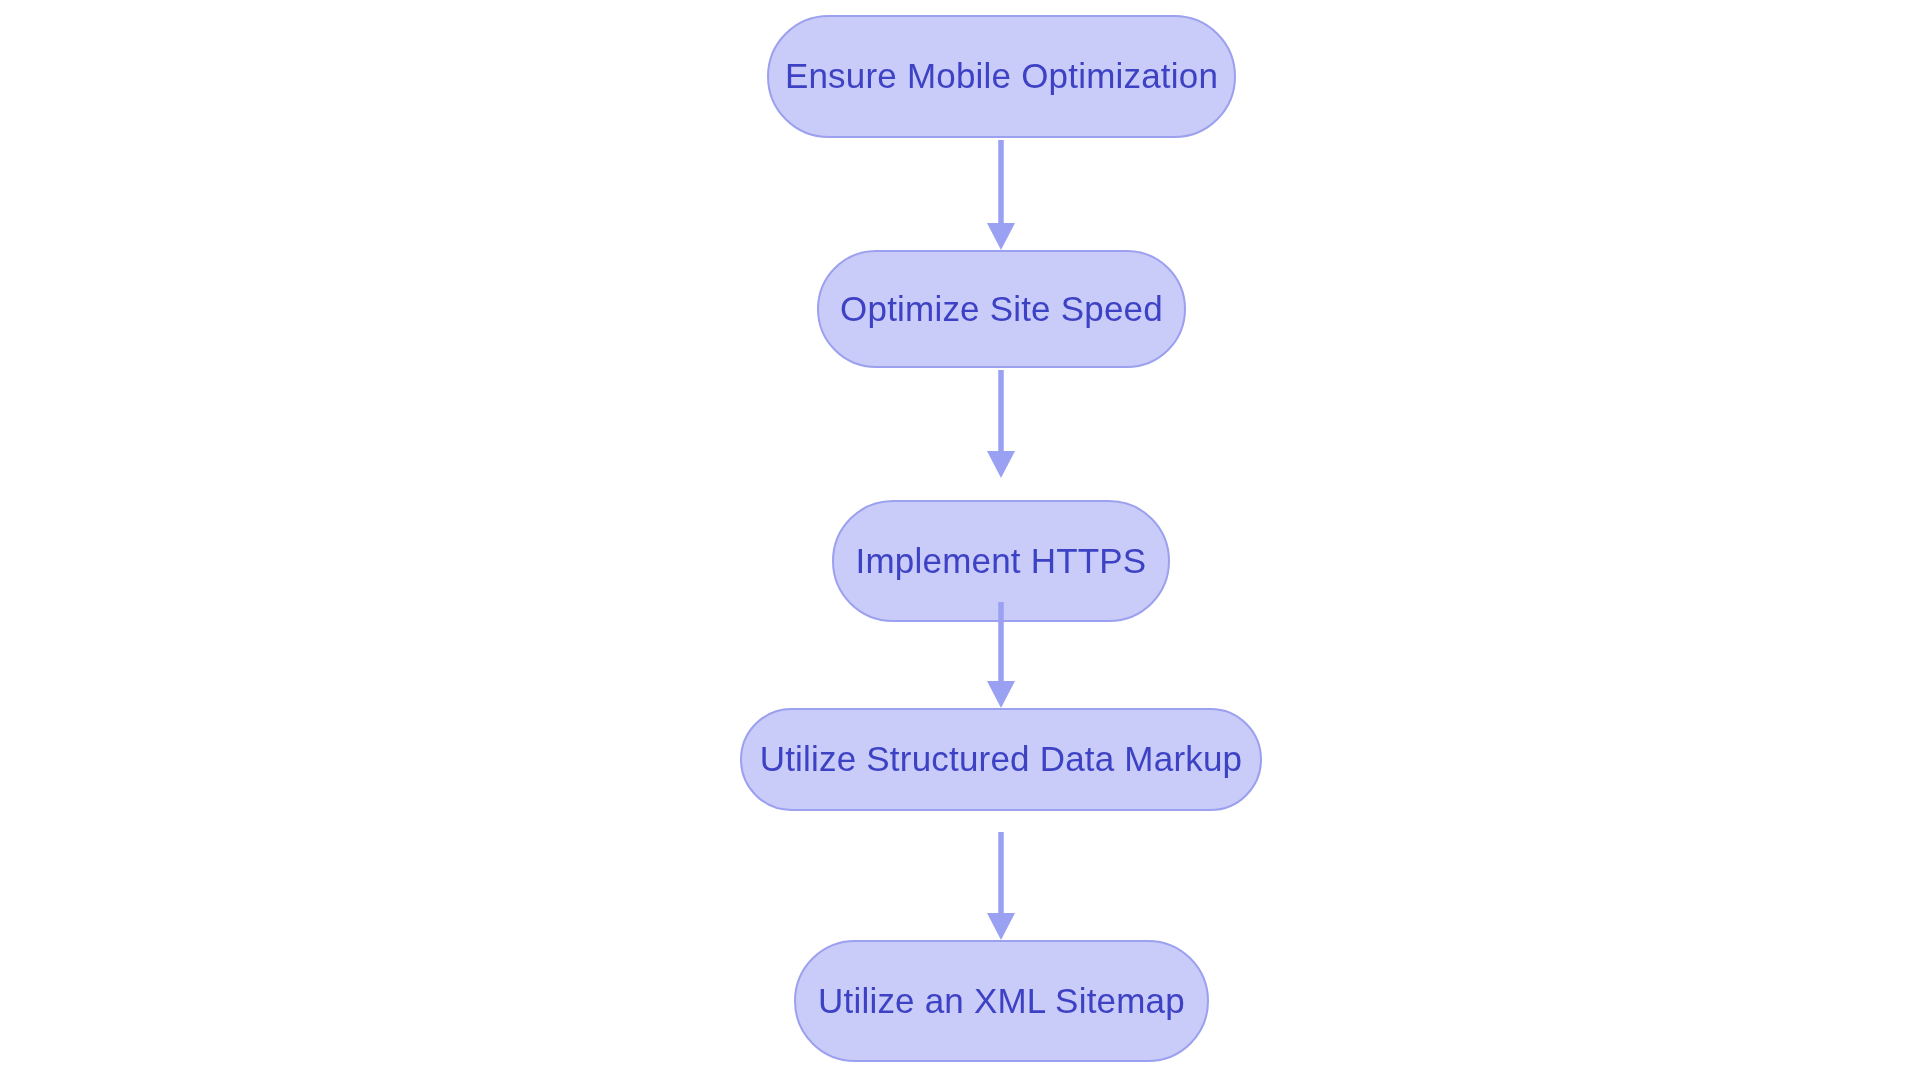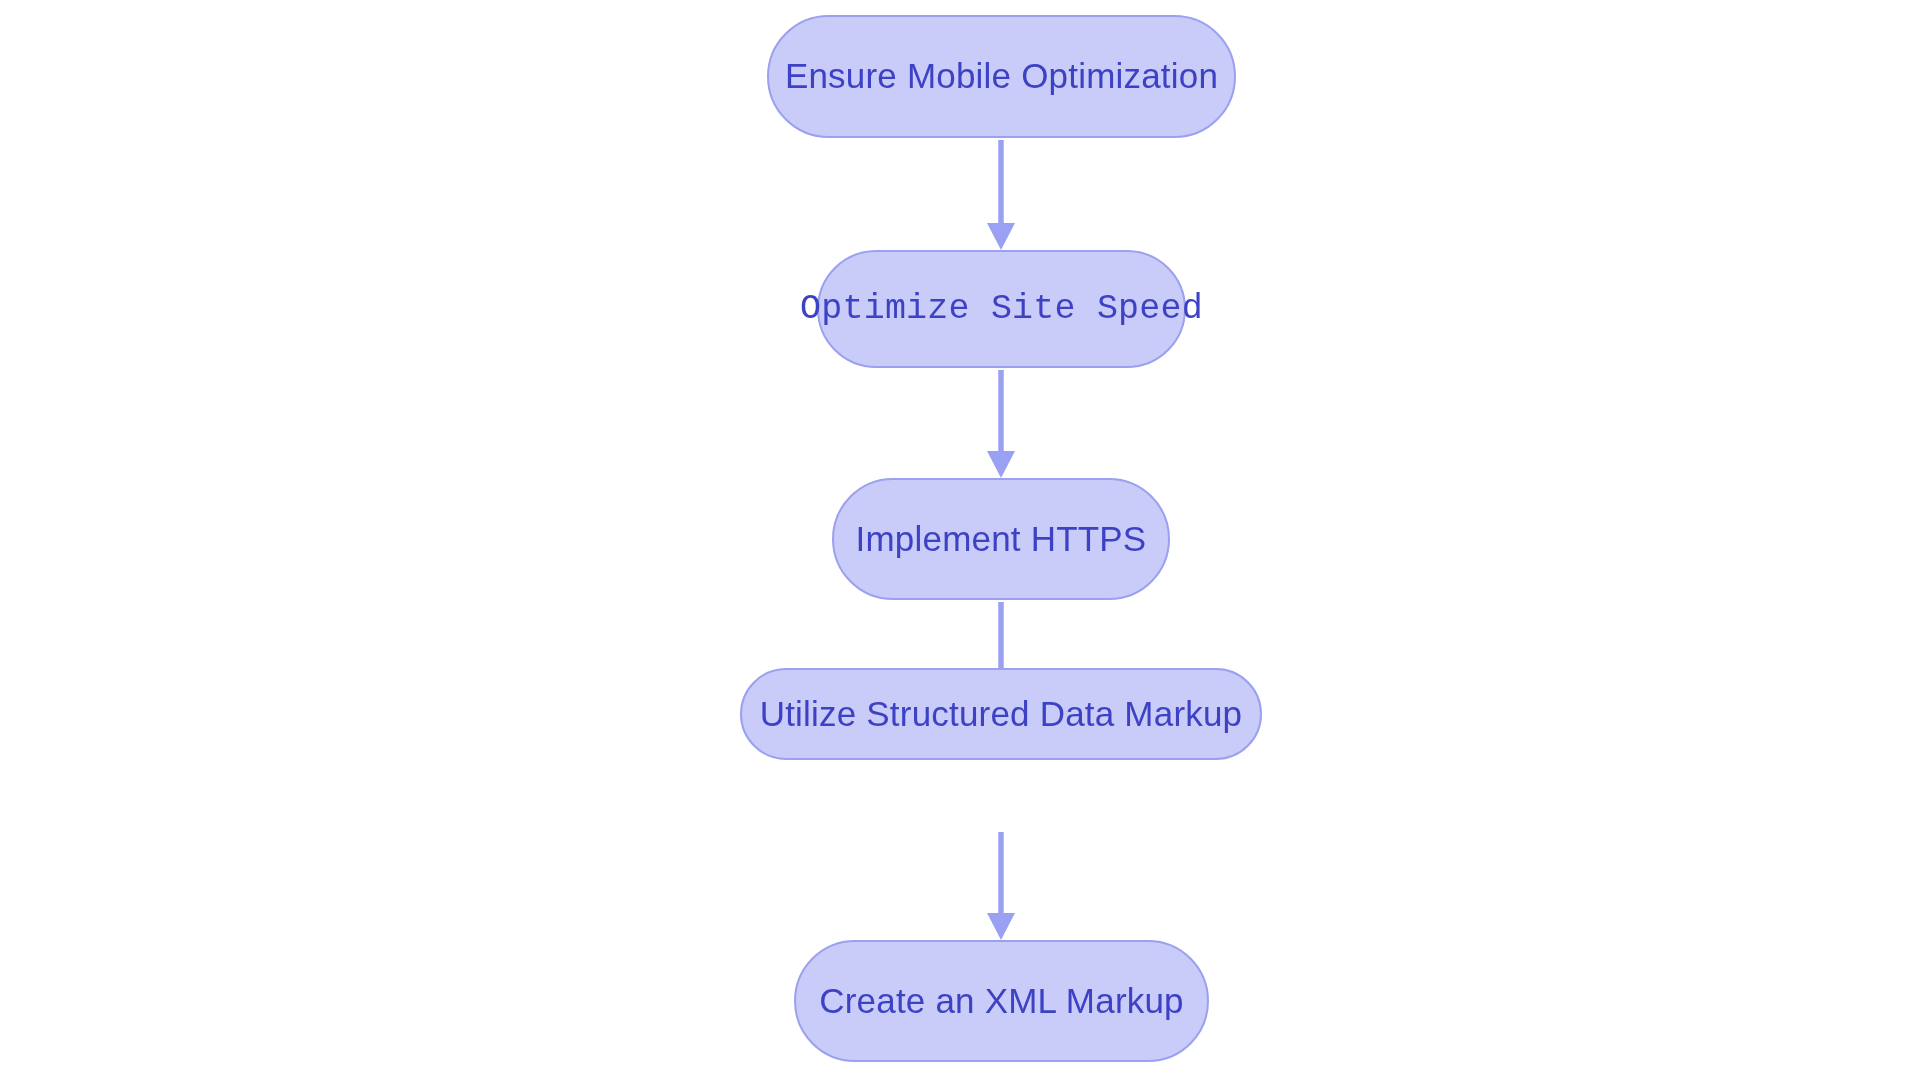--- a/index.html
+++ b/index.html
@@ -34,23 +34,23 @@
     text-align:center;
   }
   .node span{
     color:var(--node-text);
     font-size:35px;
     letter-spacing:0.2px;
     line-height:1.1;
     white-space:nowrap;
   }
   .node1{left:727px; top:15px;  width:469px; height:123px;}
-  .node2{left:777px; top:250px; width:369px; height:118px;font-family:Liberation Mono, monospace;}
-  .node3{left:792px; top:478px; width:338px; height:122px;}
-  .node4{left:700px; top:668px; width:522px; height:92px;text-align:center;}
+  .node2{left:777px; top:250px; width:369px; height:118px;}
+  .node3{left:792px; top:500px; width:338px; height:122px;}
+  .node4{left:700px; top:708px; width:522px; height:103px;text-align:center;}
   .node5{left:754px; top:940px; width:415px; height:122px;}
   .arrow{
     position:absolute;
     left:941px;
     width:40px;
     overflow:visible;
   }
   .arrow1{top:140px; height:110px;}
   .arrow2{top:370px; height:108px;}
   .arrow3{top:602px; height:106px;}
@@ -93,16 +93,16 @@
   <div class="node node4">
     <span>Utilize Structured Data Markup</span>
   </div>
 
   <svg class="arrow arrow4" viewBox="0 0 40 108" xmlns="http://www.w3.org/2000/svg">
     <line x1="20" y1="0" x2="20" y2="83"></line>
     <polygon points="6,81 34,81 20,108"></polygon>
   </svg>
 
   <div class="node node5">
-    <span>Create an XML Markup</span>
+    <span>Utilize an XML Sitemap</span>
   </div>
 
 </div>
 
 </body></html>

